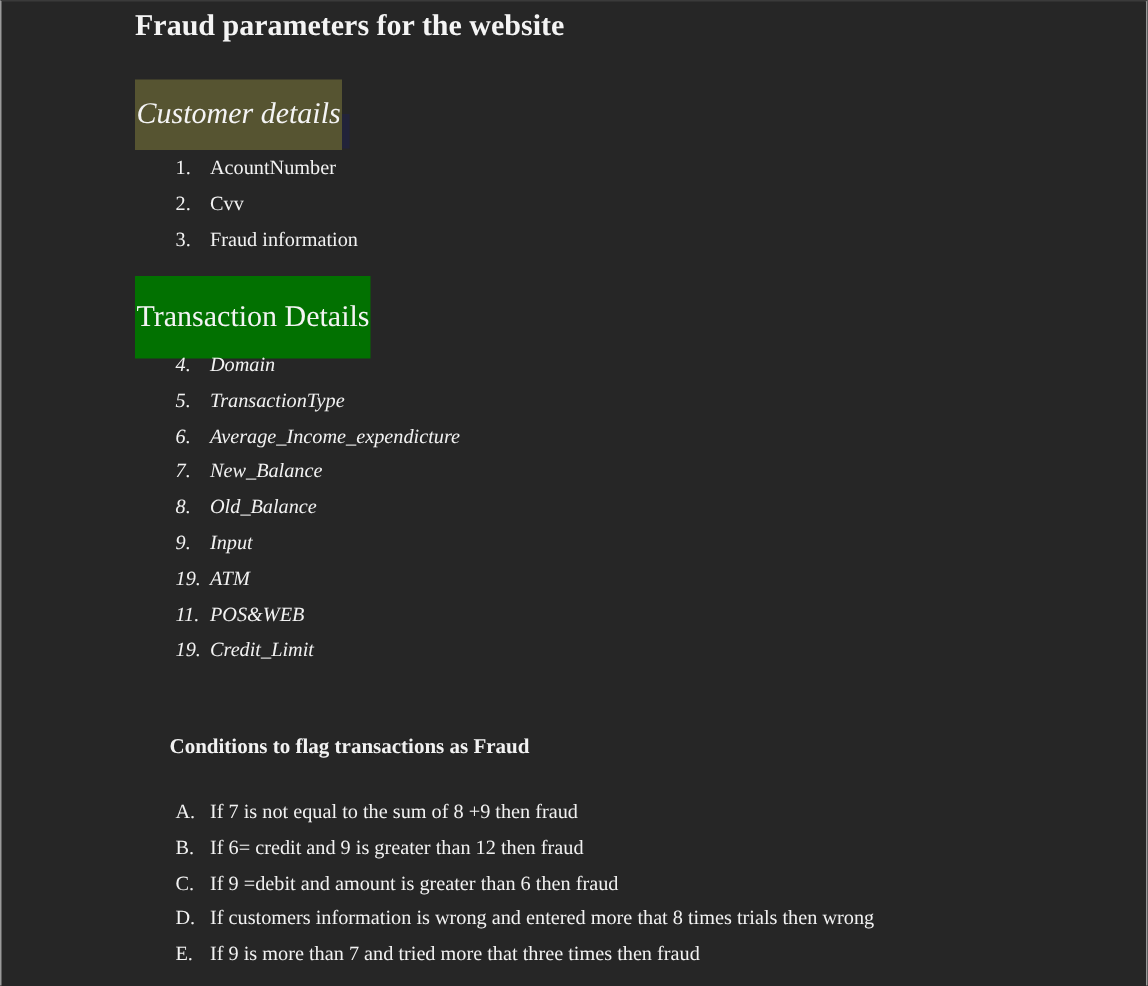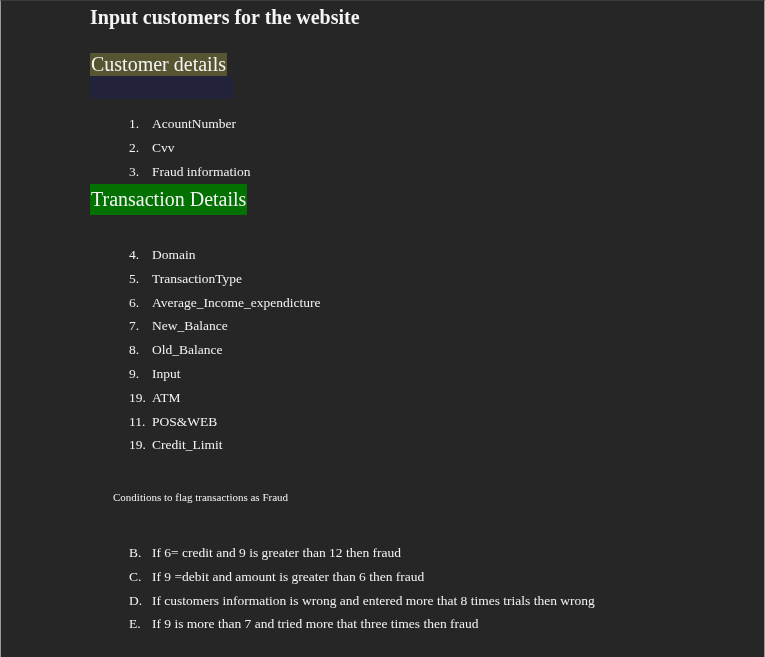--- a/index.html
+++ b/index.html
@@ -14,68 +14,69 @@
       border-top: 1px solid #3a3a3a;
     }
     .doc { position: absolute; left: 0; top: 0; width: 100%; height: 100%; }
     .title {
       position: absolute; left: 89px; top: 5px;
       font-size: 20px; font-weight: bold; color: #f4f4f4; margin: 0;
     }
     .h-cust {
       position: absolute; left: 89px; top: 52px;
       font-size: 20px; color: #f4f4f4;
-      background: #565431; padding: 0 1px; line-height: 23px;
+      background: #565431; padding: 12px 1px; line-height: 23px; font-style: italic;
     }
     .h-cust-band {
       position: absolute; left: 89px; top: 75px; width: 143px; height: 23px;
       background: #22233a;
     }
     .h-trans {
       position: absolute; left: 89px; top: 183px;
       font-size: 20px; color: #f4f4f4;
-      background: #027101; padding: 4px 1px; line-height: 23px;
+      background: #027101; padding: 16px 1px; line-height: 23px;
     }
-    .list { position: absolute; left: 112px; margin: 16px; padding: 0; list-style: none; font-size: 13.5px; }
+    .list { position: absolute; left: 112px; margin: 4px; padding: 0; list-style: none; font-size: 13.5px; }
     .list li { height: 23.8px; line-height: 23.8px; white-space: nowrap; position: relative; }
     .list .num { display: inline-block; width: 23px; }
     .note {
-      position: absolute; left: 112px; top: 490px; font-size: 11px; color: #f2f2f2;
+      position: absolute; left: 112px; top: 490px; font-size: 14px; color: #f2f2f2; font-weight: bold;
     }
   </style>
 </head>
 <body>
 
 <div class="doc">
-  <h1 class="title">Input customers for the website</h1>
+  <h1 class="title">Fraud parameters for the website</h1>
 
   <div class="h-cust-band"></div>
   <div class="h-cust">Customer details</div>
 
   <ol class="list" style="top:95px;">
     <li><span class="num">1.</span><span>AcountNumber</span></li>
     <li><span class="num">2.</span><span>Cvv</span></li>
     <li><span class="num">3.</span><span>Fraud information</span></li>
   </ol>
 
   <div class="h-trans">Transaction Details</div>
 
-  <ol class="list" style="top:226px;">
+  <ol class="list" style="top:226px;font-style:italic;">
     <li><span class="num">4.</span><span>Domain</span></li>
     <li><span class="num">5.</span><span>TransactionType</span></li>
     <li><span class="num">6.</span><span>Average_Income_expendicture</span></li>
     <li><span class="num">7.</span><span>New_Balance</span></li>
     <li><span class="num">8.</span><span>Old_Balance</span></li>
     <li><span class="num">9.</span><span>Input</span></li>
     <li><span class="num">19.</span><span>ATM</span></li>
     <li><span class="num">11.</span><span>POS&amp;WEB</span></li>
     <li><span class="num">19.</span><span>Credit_Limit</span></li>
   </ol>
 
   <div class="note">Conditions to flag transactions as Fraud</div>
 
   <ol class="list" style="top:524px;">
+    <li><span class="num">A.</span><span>If 7 is not equal to the sum of 8 +9 then fraud</span></li>
     <li><span class="num">B.</span><span>If 6= credit and 9 is greater than 12 then fraud</span></li>
     <li><span class="num">C.</span><span>If 9 =debit and amount is greater than 6 then fraud</span></li>
     <li><span class="num">D.</span><span>If customers information is wrong and entered more that 8 times trials then wrong</span></li>
     <li><span class="num">E.</span><span>If 9 is more than 7 and tried more that three times then fraud</span></li>
   </ol>
 </div>
 
 </body></html>

